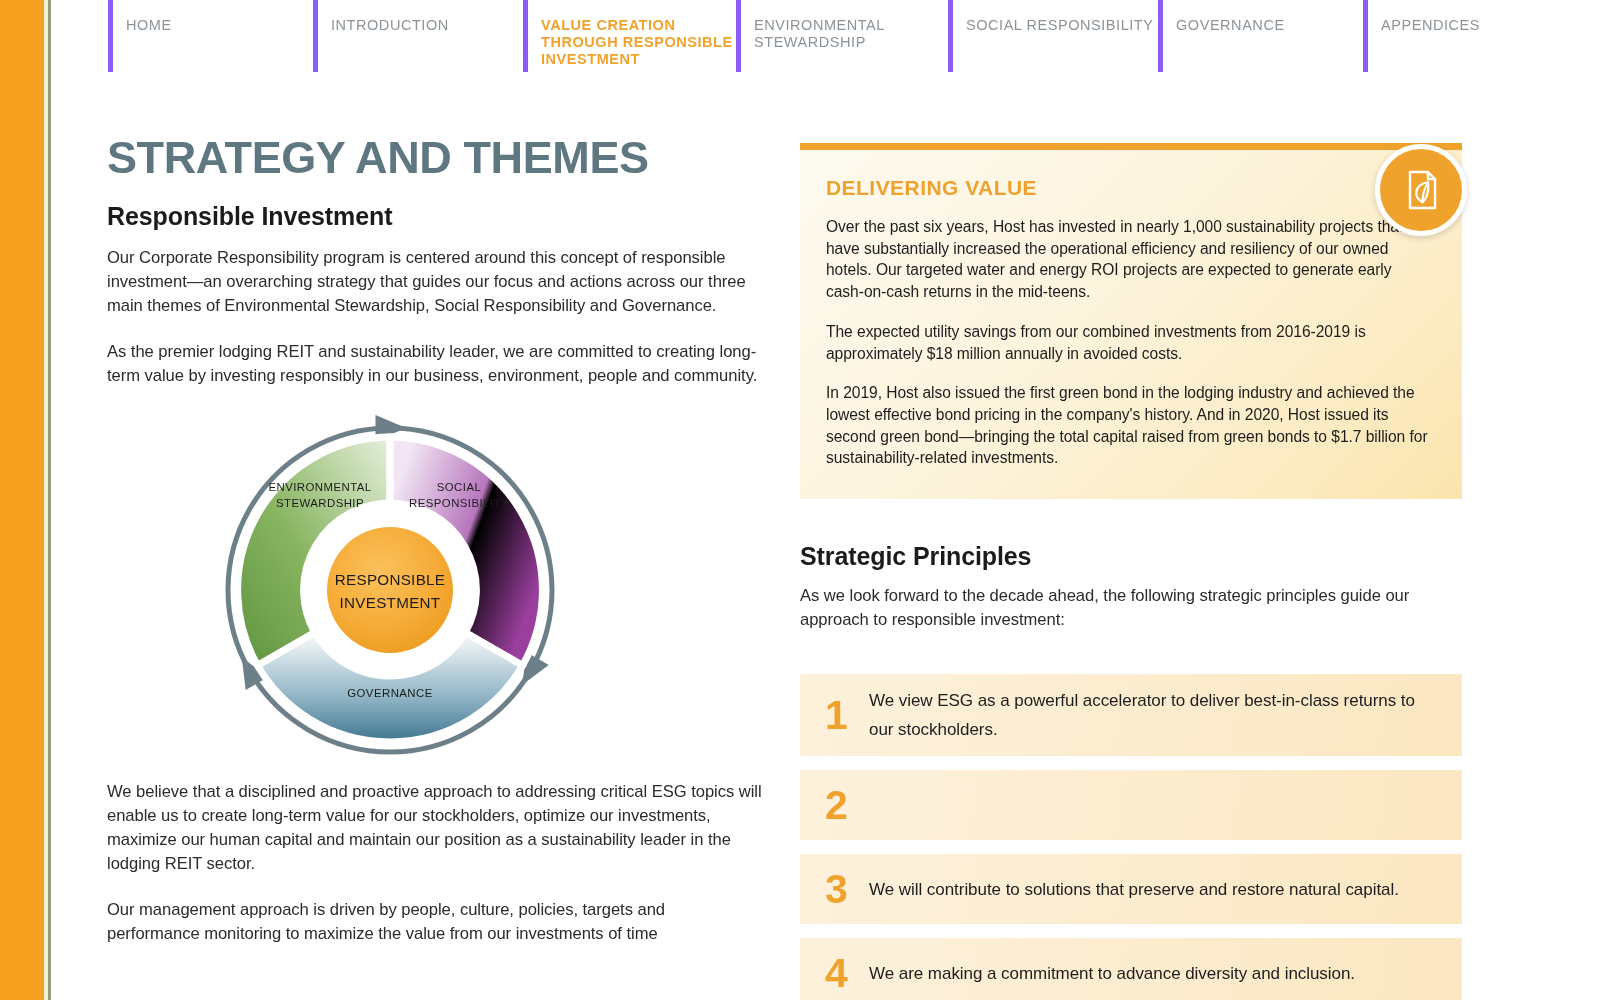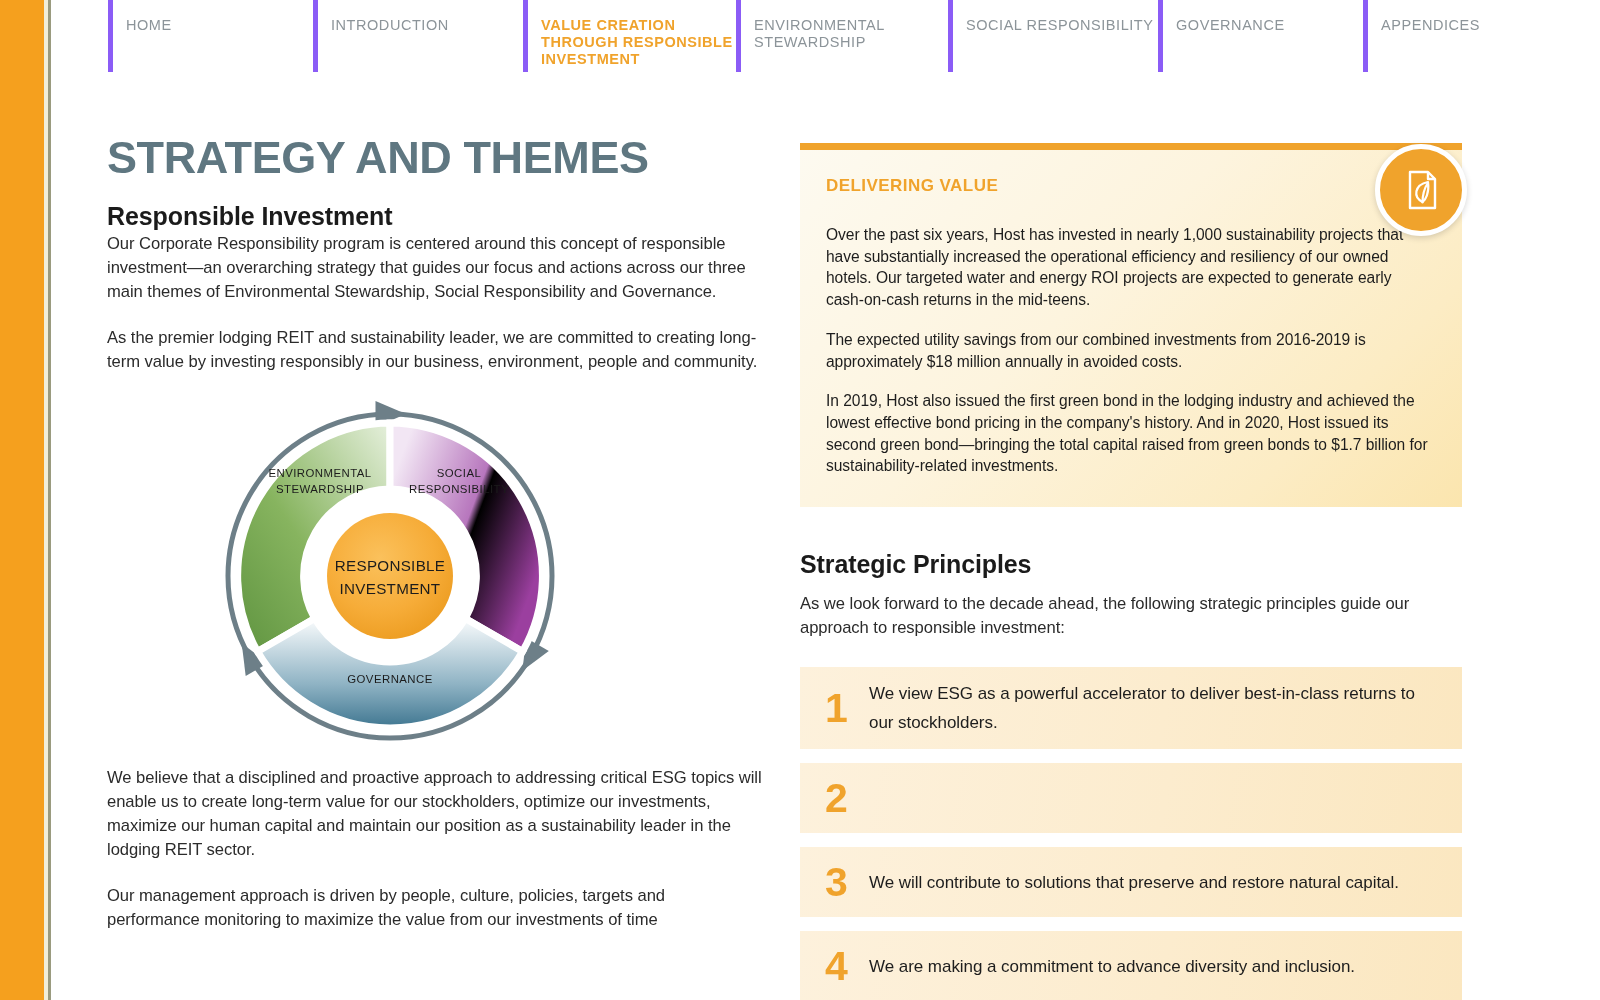--- a/index.html
+++ b/index.html
@@ -79,21 +79,21 @@
     color: #5f7781;
     letter-spacing: -0.4px;
     line-height: 52px;
     margin-bottom: 18px;
   }
   .sub-head {
     font-size: 25px;
     font-weight: bold;
     color: #1b1b1b;
     letter-spacing: -0.1px;
-    margin-bottom: 1px;
+    margin-bottom: 15px;
   }
   .body-p {
     font-size: 16.6px;
     line-height: 24px;
     color: #2b2b2b;
     margin-bottom: 22px;
     letter-spacing: -0.05px;
   }
 
   
@@ -129,25 +129,25 @@
 
   
   .callout {
     position: relative;
     width: 662px;
     border-top: 7px solid #f0a32c;
     background: linear-gradient(135deg, #fdfaf0 0%, #fdf4de 42%, #fcecc4 78%, #fbe5ae 100%);
     padding: 26px 34px 30px 26px;
   }
   .callout-title {
-    font-size: 17px;
+    font-size: 21px;
     font-weight: bold;
     color: #f0a32c;
     letter-spacing: 0.45px;
-    margin-bottom: 28px;
+    margin-bottom: 16px;
   }
   .callout-p {
     font-size: 15.6px;
     line-height: 21.7px;
     color: #1d1d1d;
     margin-bottom: 18px;
     letter-spacing: -0.05px;
   }
   .callout-p:last-child { margin-bottom: 0; }
 
@@ -169,21 +169,21 @@
     font-size: 25px;
     font-weight: bold;
     color: #1b1b1b;
     margin: 43px 0 13px 0;
     letter-spacing: -0.1px;
   }
   .sp-intro {
     font-size: 16.6px;
     line-height: 24px;
     color: #2b2b2b;
-    margin-bottom: 27px;
+    margin-bottom: 42px;
     letter-spacing: -0.05px;
   }
   .principle {
     position: relative;
     display: flex;
     align-items: center;
     width: 662px;
     min-height: 70px;
     background: linear-gradient(100deg, #fdf1dc 0%, #fcecce 55%, #fbe7c0 100%);
     margin-bottom: 14px;

